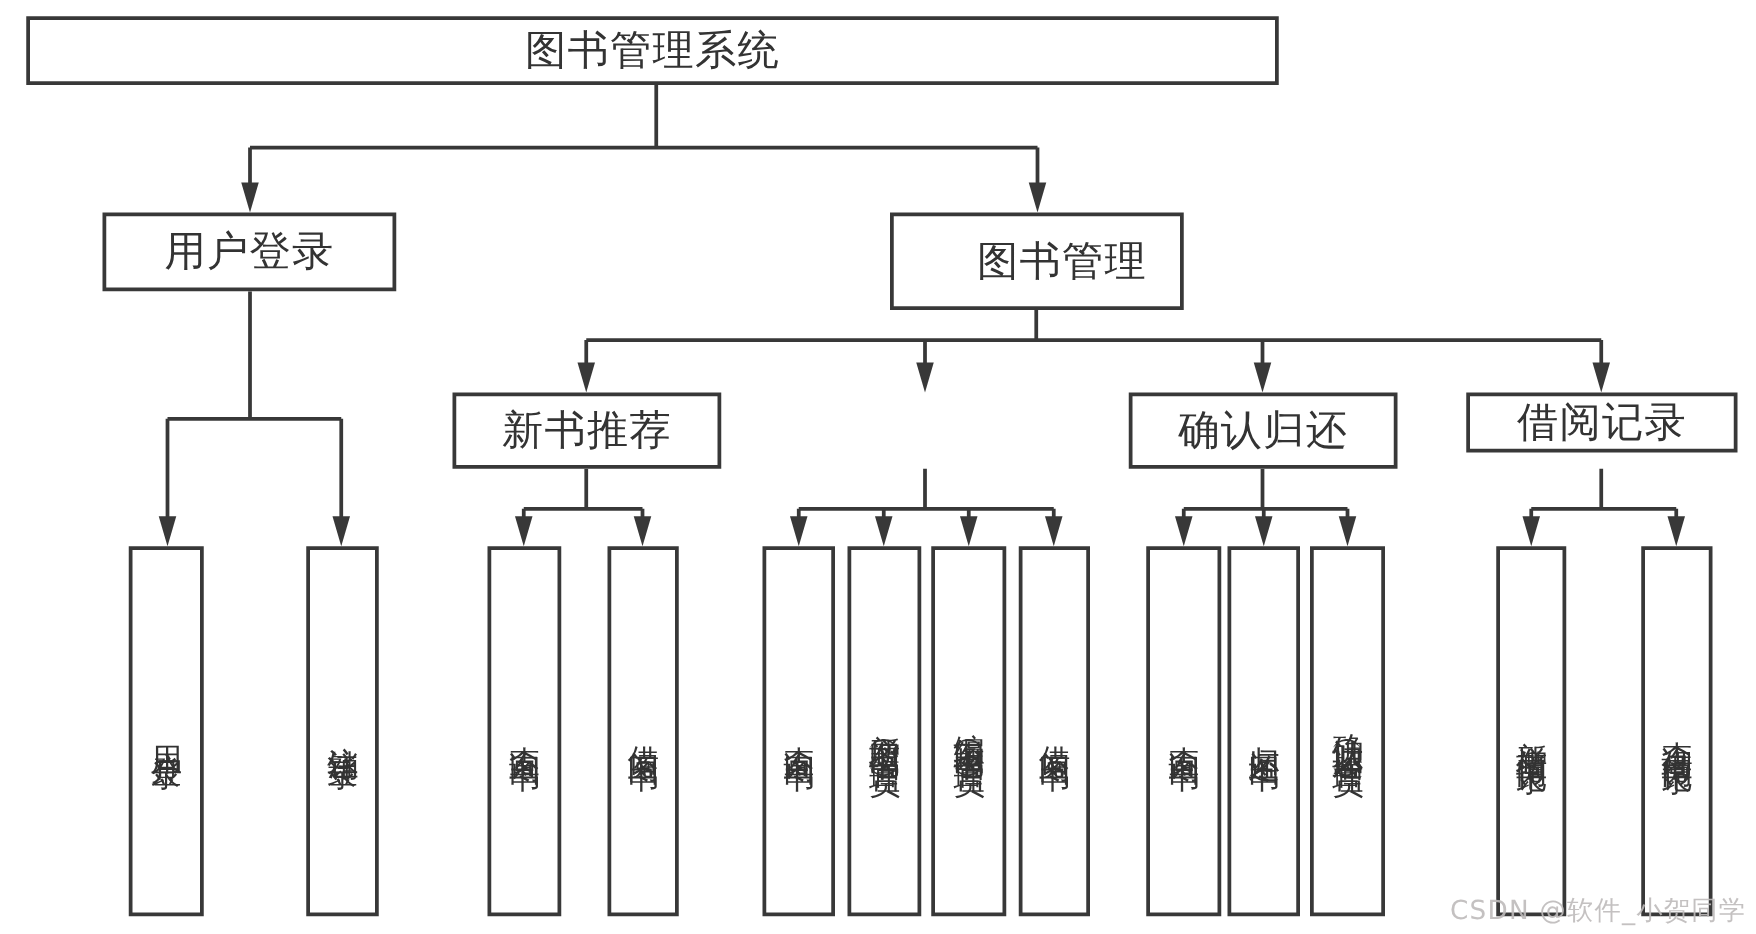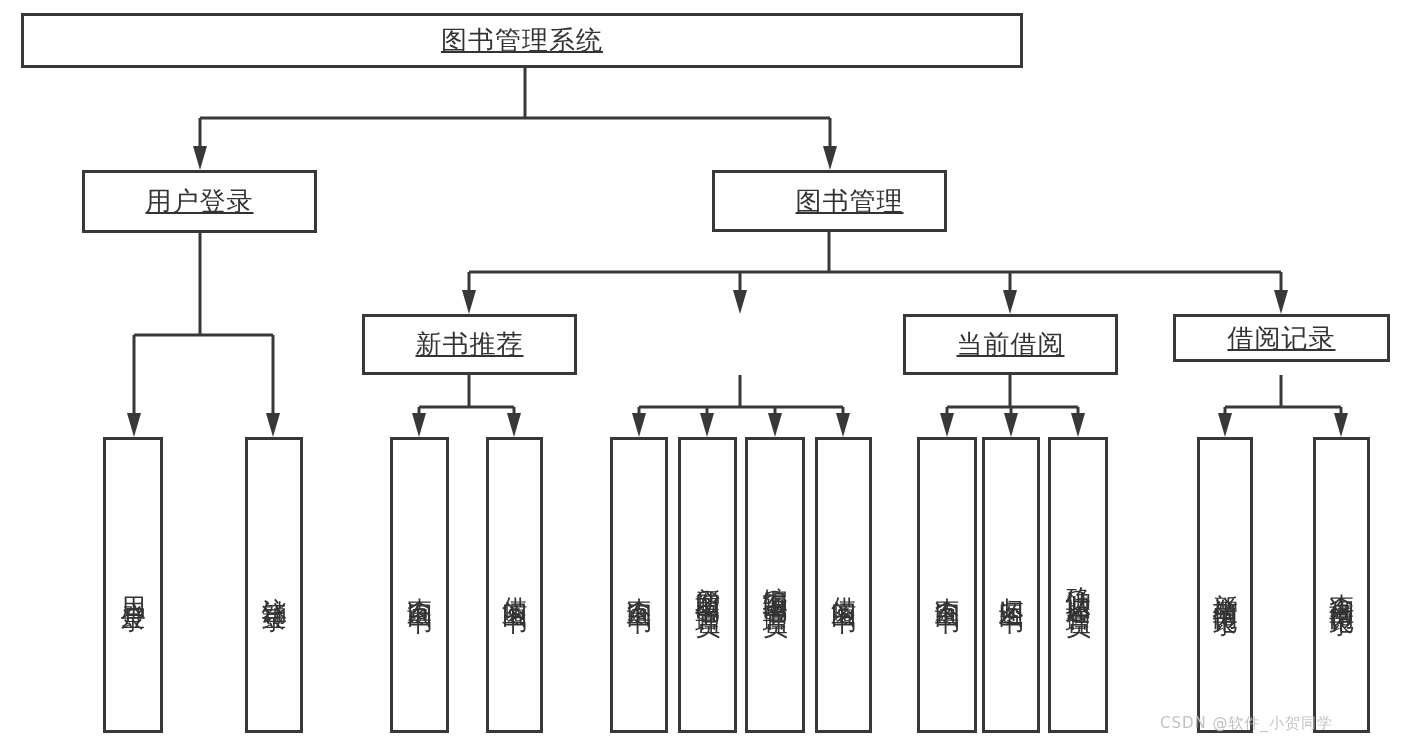--- a/index.html
+++ b/index.html
@@ -21,35 +21,35 @@
     box-sizing: border-box;
     background: #ffffff;
     border: 3px solid #383838;
     color: #333333;
     display: flex;
     align-items: center;
     justify-content: center;
     z-index: 2;
     text-align: center;
   }
-  .box.h { font-size: 26px; letter-spacing: 1px; text-decoration: underline; }
+  .box.h { font-size: 33px; letter-spacing: 1px; }
   .box.root { border-width: 3px; }
   .box.v span {
     writing-mode: vertical-rl;
     text-orientation: mixed;
     font-size: 25px;
     letter-spacing: 4px;
     line-height: 1.1;
   }
   .watermark {
     position: absolute;
     left: 1160px;
     top: 714px;
     width: 245px;
-    font-size: 15px;
+    font-size: 21px;
     color: rgba(190, 186, 186, 0.9);
     z-index: 3;
     white-space: nowrap;
     letter-spacing: 1px;
   }
 </style>
 </head>
 <body>
 
 <div class="stage">
@@ -97,29 +97,29 @@
     </g>
   </svg>
 
   <div class="box h root" style="left:21px; top:13px; width:1002px; height:55px;">
     <span>图书管理系统</span>
   </div>
 
   <div class="box h" style="left:82px; top:170px; width:235px; height:63px;">
     <span>用户登录</span>
   </div>
-  <div class="box h" style="left:712px; top:170px; width:235px; height:62px;padding-left:40px;">
+  <div class="box h" style="left:712px; top:170px; width:235px; height:78px;padding-left:40px;">
     <span>图书管理</span>
   </div>
 
   <div class="box h" style="left:362px; top:314px; width:215px; height:61px;">
     <span>新书推荐</span>
   </div>
   <div class="box h" style="left:903px; top:314px; width:215px; height:61px;">
-    <span>当前借阅</span>
+    <span>确认归还</span>
   </div>
   <div class="box h" style="left:1173px; top:314px; width:217px; height:48px;">
     <span>借阅记录</span>
   </div>
 
   <div class="box v" style="left:103px; top:437px; width:60px; height:296px;">
     <span>用户登录</span>
   </div>
   <div class="box v" style="left:245px; top:437px; width:58px; height:296px;">
     <span>注销登录</span>

